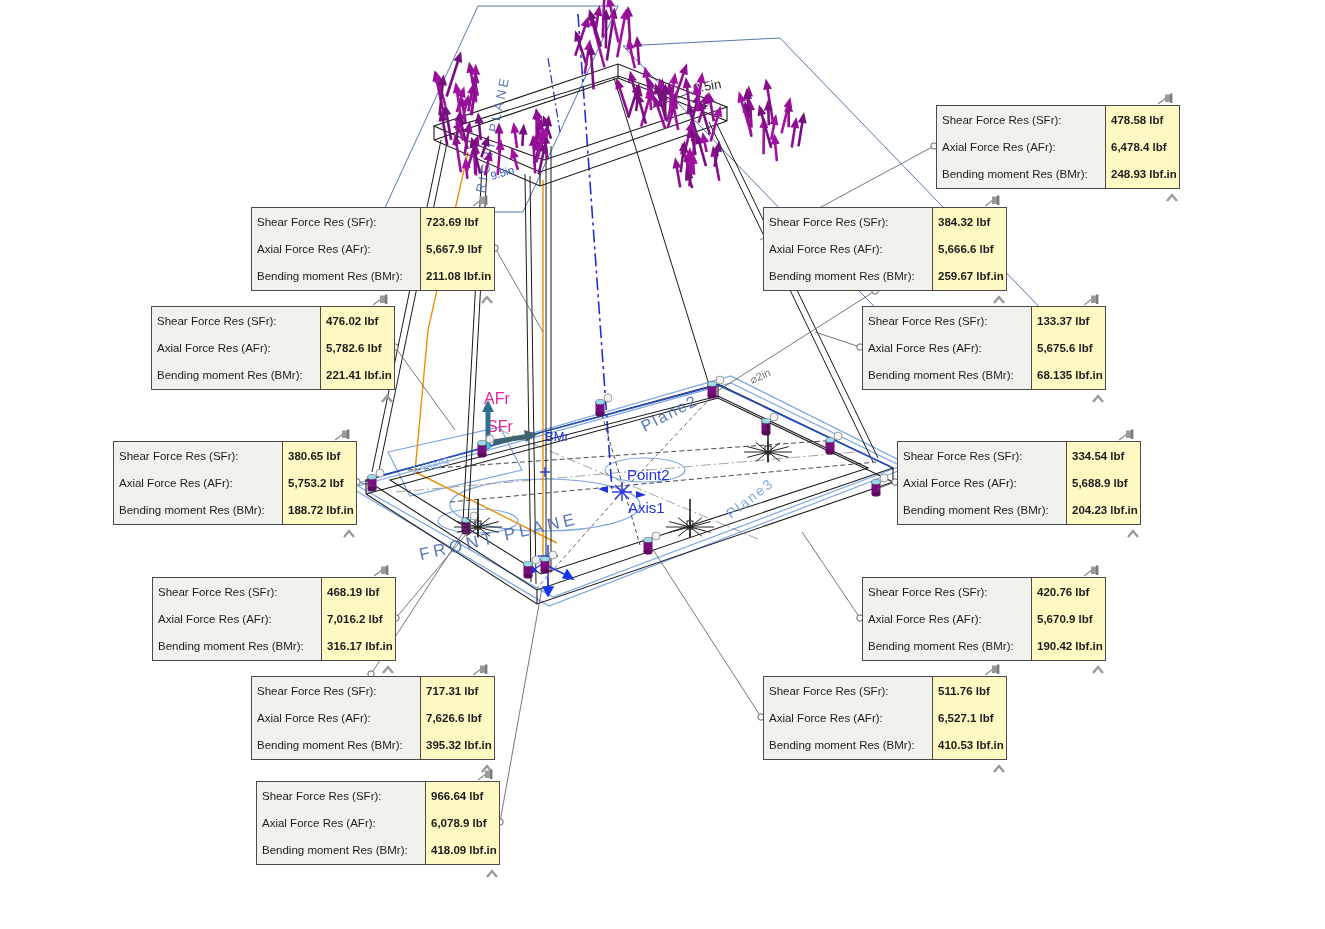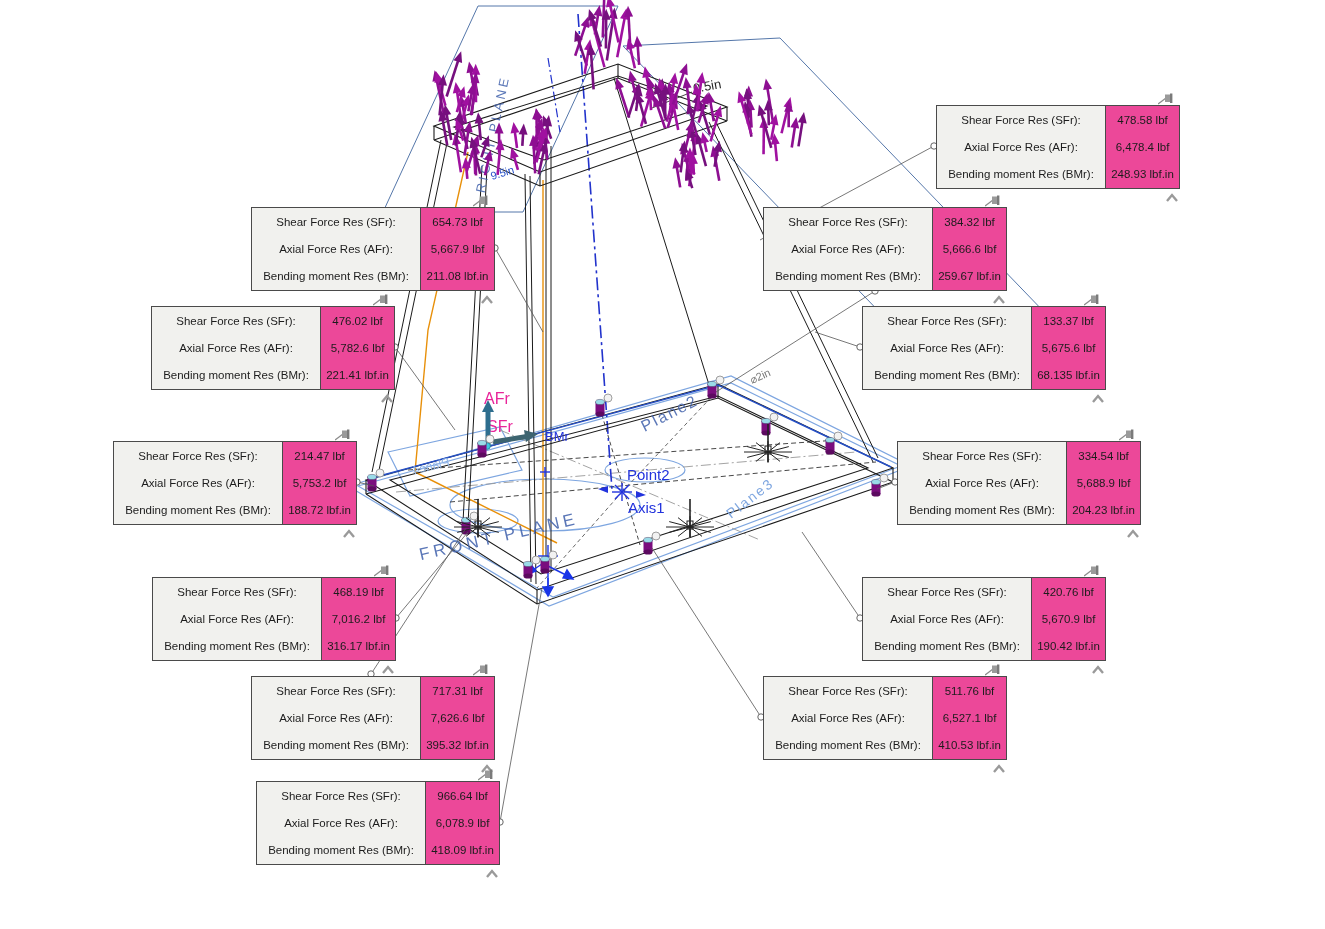--- a/index.html
+++ b/index.html
@@ -2,24 +2,24 @@
 <html><head>
 <meta charset="utf-8">
 <style>
   html,body{margin:0;padding:0;background:#ffffff;}
   #stage{position:relative;width:1325px;height:929px;background:#ffffff;overflow:hidden;
          font-family:"Liberation Sans",sans-serif;}
   #model-svg{position:absolute;left:0;top:0;z-index:0;}
   #callouts{position:absolute;left:0;top:0;width:100%;height:100%;z-index:2;pointer-events:none;}
   .callout{position:absolute;width:242px;height:82px;border:1px solid #4a4a4a;background:#ffffff;
            pointer-events:auto;}
-  .callout table{border-collapse:collapse;width:100%;height:100%;table-layout:fixed;text-align:center;}
+  .callout table{border-collapse:collapse;width:100%;height:100%;table-layout:fixed;}
   .callout td{font-size:11.5px;color:#1c1c1c;padding:0 5px;vertical-align:middle;white-space:nowrap;overflow:hidden;}
   .callout td.lbl{width:158px;background:#f1f1ee;}
-  .callout td.val{background:#ec4899;border-left:1px solid #4a4a4a;}
+  .callout td.val{background:#fef9c3;border-left:1px solid #4a4a4a;font-weight:bold;}
   .pin{position:absolute;right:4px;top:-15px;}
   .caret{position:absolute;right:0px;bottom:-14px;line-height:0;}
   svg text{user-select:none;}
 </style>
 </head>
 <body>
 
 <div id="stage">
 
 <svg id="model-svg" width="1325" height="929" viewBox="0 0 1325 929">
@@ -803,21 +803,21 @@
       <div class="callout" style="left: 251px; top: 207px;">
         <div class="pin"><svg width="17" height="12" viewBox="0 0 17 12">
             <line x1="0" y1="11" x2="8" y2="5" stroke="#8a8a8a" stroke-width="1.3"></line>
             <rect x="7" y="1.5" width="5" height="7.5" fill="#9a9a9a"></rect>
             <rect x="12" y="0.5" width="2.4" height="9.5" fill="#7a7a7a"></rect>
           </svg></div>
         <table>
           <tbody>
             <tr>
               <td class="lbl">Shear Force Res (SFr):</td>
-              <td class="val">654.73 lbf</td>
+              <td class="val">723.69 lbf</td>
             </tr>
             <tr>
               <td class="lbl">Axial Force Res (AFr):</td>
               <td class="val">5,667.9 lbf</td>
             </tr>
             <tr>
               <td class="lbl">Bending moment Res (BMr):</td>
               <td class="val">211.08 lbf.in</td>
             </tr>
           </tbody>
@@ -907,21 +907,21 @@
       <div class="callout" style="left: 113px; top: 441px;">
         <div class="pin"><svg width="17" height="12" viewBox="0 0 17 12">
             <line x1="0" y1="11" x2="8" y2="5" stroke="#8a8a8a" stroke-width="1.3"></line>
             <rect x="7" y="1.5" width="5" height="7.5" fill="#9a9a9a"></rect>
             <rect x="12" y="0.5" width="2.4" height="9.5" fill="#7a7a7a"></rect>
           </svg></div>
         <table>
           <tbody>
             <tr>
               <td class="lbl">Shear Force Res (SFr):</td>
-              <td class="val">214.47 lbf</td>
+              <td class="val">380.65 lbf</td>
             </tr>
             <tr>
               <td class="lbl">Axial Force Res (AFr):</td>
               <td class="val">5,753.2 lbf</td>
             </tr>
             <tr>
               <td class="lbl">Bending moment Res (BMr):</td>
               <td class="val">188.72 lbf.in</td>
             </tr>
           </tbody>

